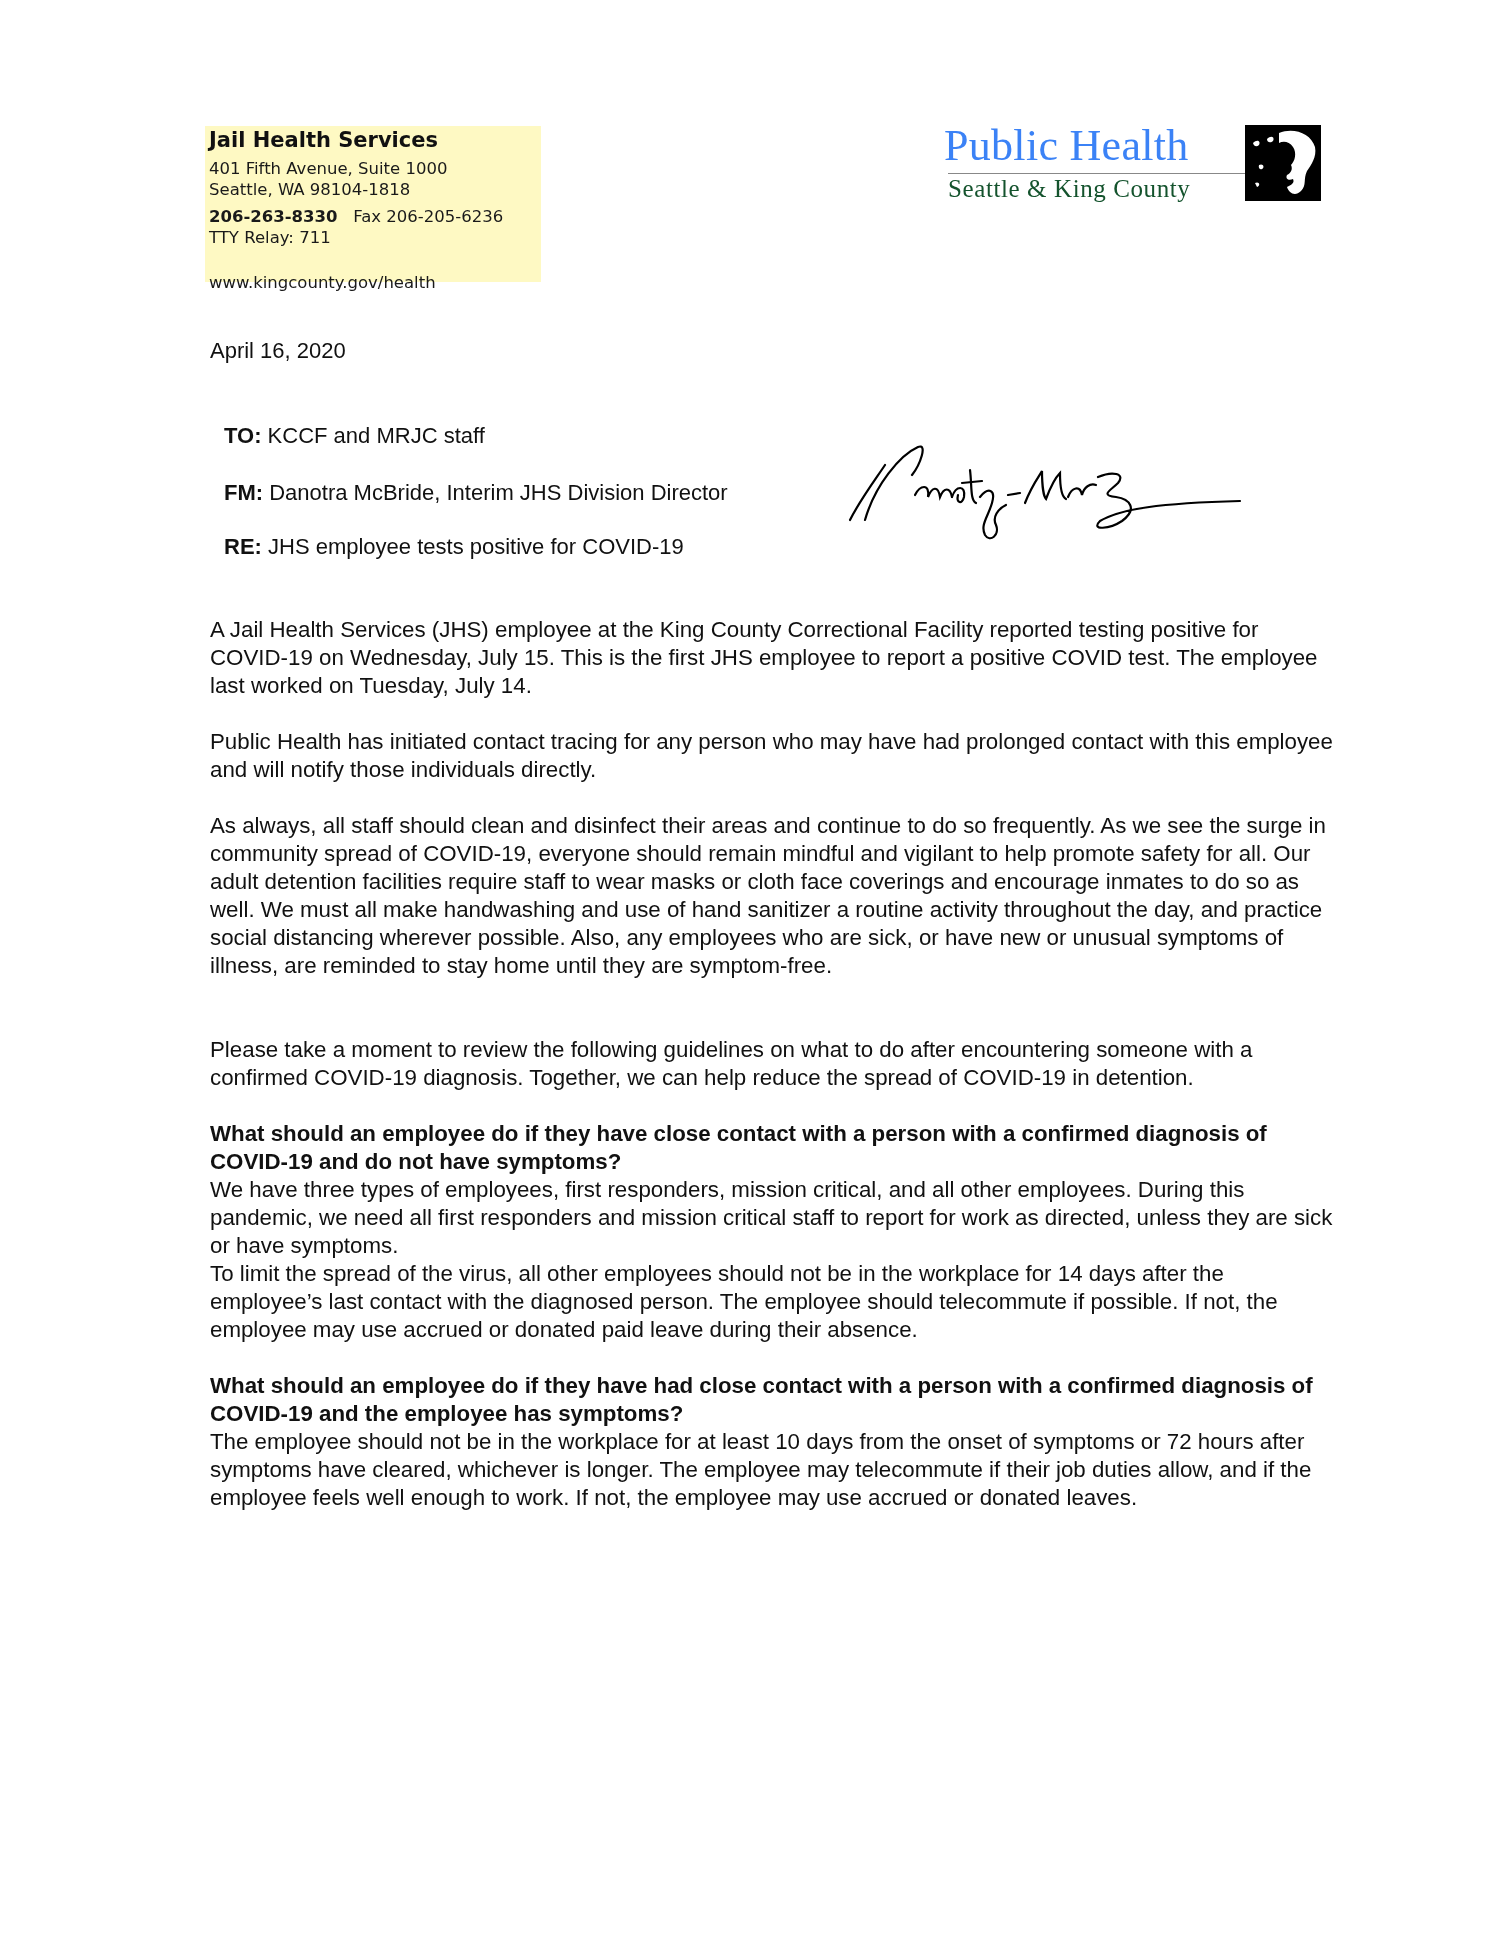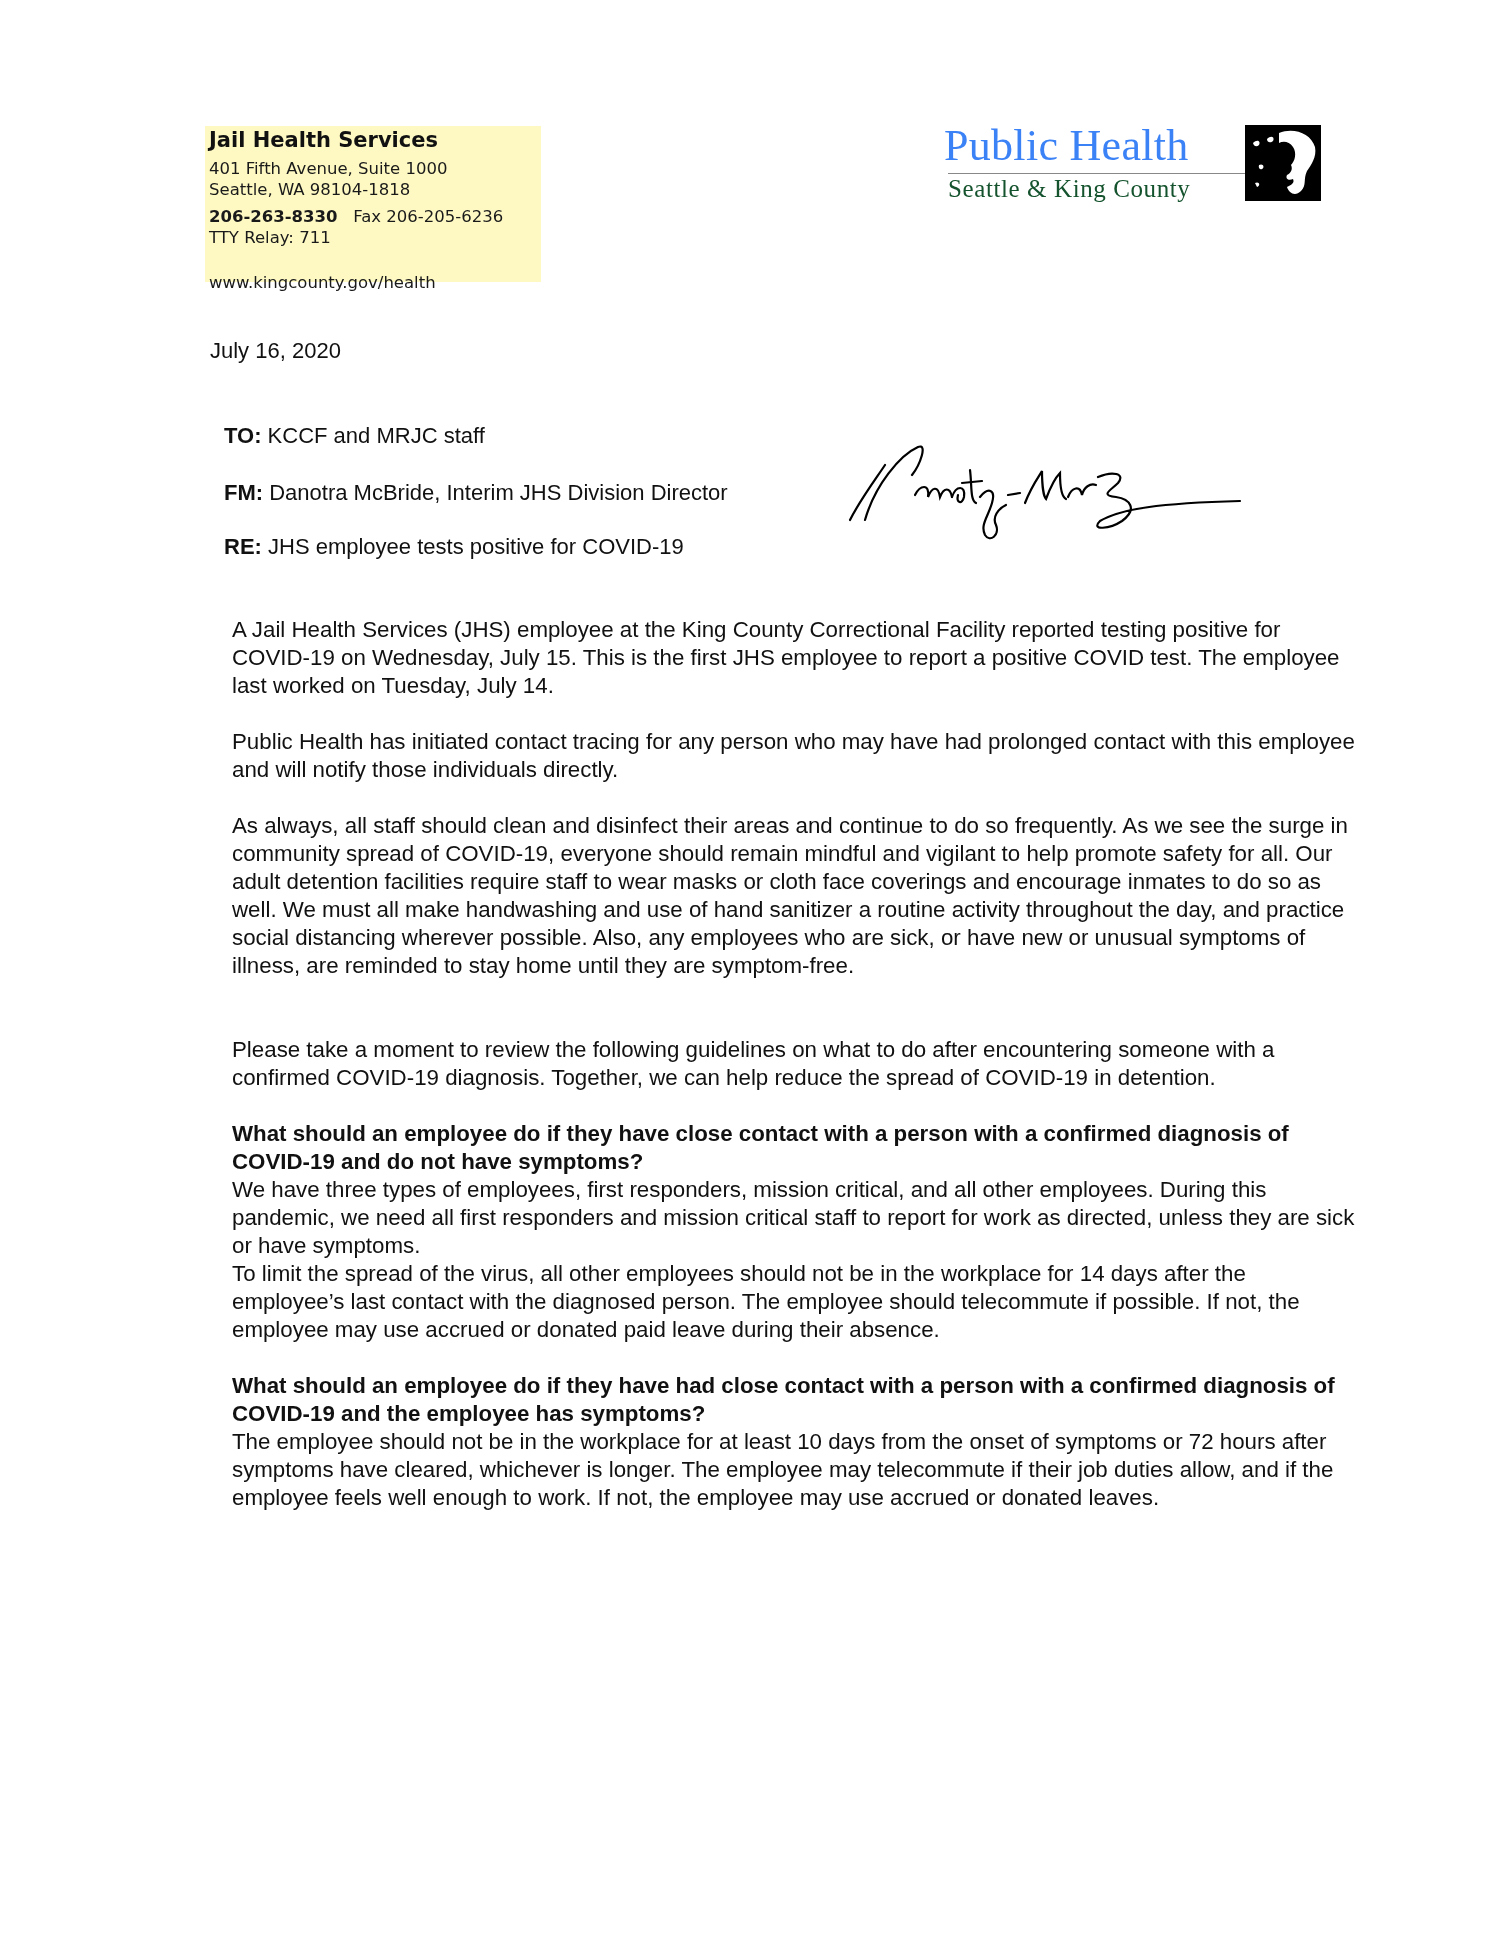--- a/index.html
+++ b/index.html
@@ -10,21 +10,21 @@
   .hdr-box .phone { font-weight: bold; }
   .logo { position: absolute; left: 940px; top: 118px; width: 390px; height: 90px; }
   .logo .ph-title { position: absolute; left: 4px; top: 2px; font-family: "Liberation Serif", serif; font-size: 44px; color: #3b82f6; white-space: nowrap; letter-spacing: 0.3px; }
   .logo .ph-rule { position: absolute; left: 8px; top: 55px; width: 300px; height: 1px; background: #888; }
   .logo .ph-sub { position: absolute; left: 8px; top: 57px; font-family: "Liberation Serif", serif; font-size: 25px; color: #14532d; white-space: nowrap; letter-spacing: 0.6px; }
   .logo .face { position: absolute; left: 305px; top: 7px; width: 76px; height: 76px; background: #000; overflow: hidden; }
   .date { position: absolute; left: 210px; top: 338px; font-size: 22px; }
   .memo-line { position: absolute; left: 224px; font-size: 22px; white-space: nowrap; }
   .memo-line b { font-weight: bold; }
   .sig { position: absolute; left: 820px; top: 425px; width: 440px; height: 130px; }
-  .para { position: absolute; left: 210px; width: 1130px; font-size: 22.3px; line-height: 28px; margin-left: 22px; }
+  .para { position: absolute; left: 210px; width: 1130px; font-size: 22.3px; line-height: 28px; }
   .para .q { font-weight: bold; display: block; }
 </style>
 </head>
 <body>
 
 <div class="hdr-box">
   <div class="org">Jail Health Services</div>
   <div class="line" style="top:33px">401 Fifth Avenue, Suite 1000</div>
   <div class="line" style="top:54px">Seattle, WA 98104-1818</div>
   <div class="line" style="top:81px">
@@ -44,21 +44,21 @@
       <rect width="76" height="76" fill="#000"></rect>
       <path d="M34 8 C48 2 66 8 70 22 C72 32 66 40 62 46 C58 54 62 60 56 66 C50 72 44 68 42 62 C46 60 50 58 48 54 C44 56 40 54 42 50 C46 48 48 44 46 40 C50 36 52 28 48 22 C44 16 38 16 34 18 Z" fill="#fff"></path>
       <path d="M8 18 C12 14 16 16 14 20 C12 22 9 22 8 18 Z" fill="#fff"></path>
       <path d="M22 14 C26 10 30 12 28 16 C26 18 22 18 22 14 Z" fill="#fff"></path>
       <path d="M14 40 C18 38 20 42 17 44 C15 45 13 43 14 40 Z" fill="#fff"></path>
       <path d="M10 58 C14 56 16 60 12 62 Z" fill="#fff"></path>
     </svg>
   </div>
 </div>
 
-<div class="date">July 16, 2020</div>
+<div class="date">April 16, 2020</div>
 
 <div class="memo-line" style="top:423px">
   <b>TO:</b>
   <span>KCCF and MRJC staff</span>
 </div>
 <div class="memo-line" style="top:480px">
   <b>FM:</b>
   <span>Danotra McBride, Interim JHS Division Director</span>
 </div>
 <div class="memo-line" style="top:534px">

